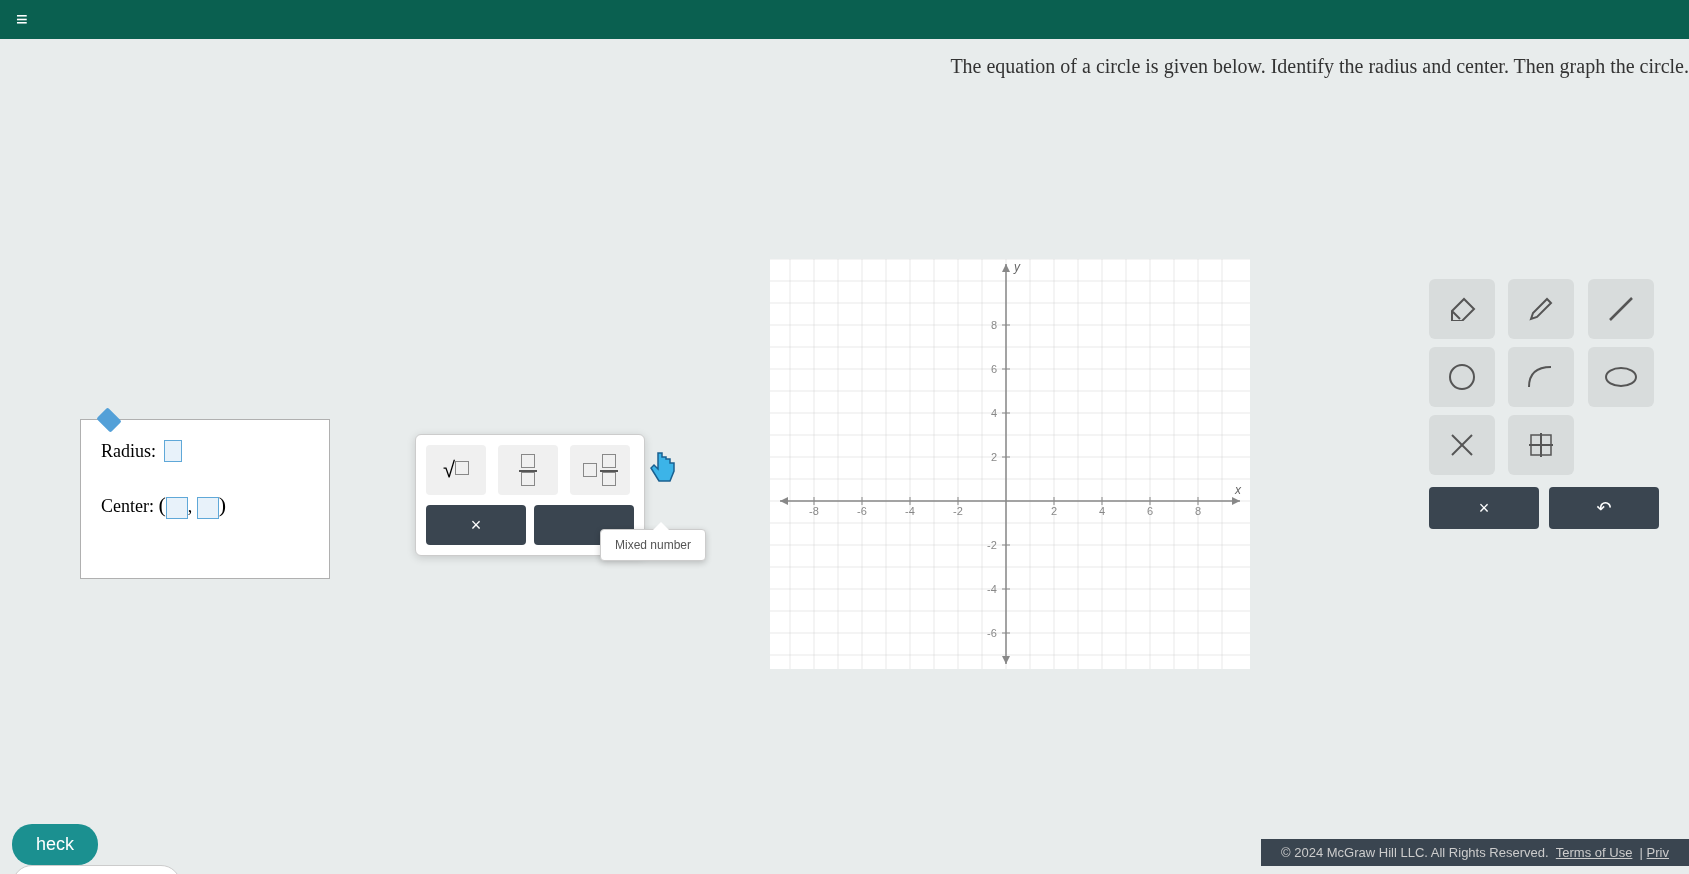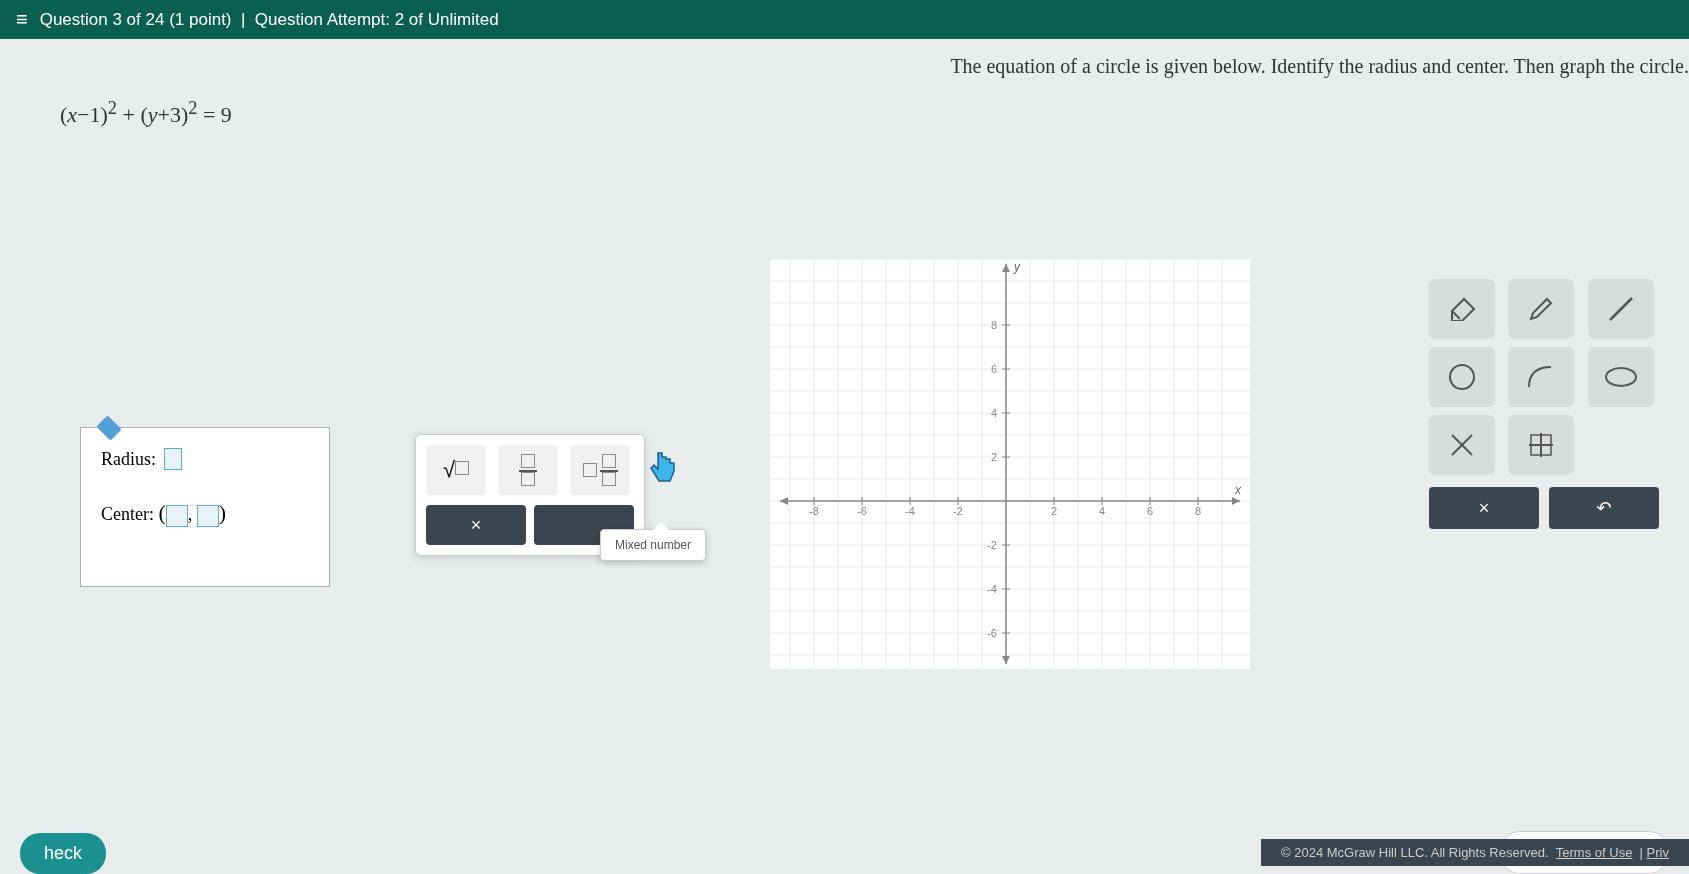--- a/index.html
+++ b/index.html
@@ -6,21 +6,21 @@
 body { font-family: Arial, sans-serif; background: #e8ecec; width: 1689px; height: 874px; overflow: hidden; }
 
 .header-bar { background: #0a6050; color: #fff; padding: 8px 16px; display: flex; align-items: center; gap: 12px; }
 .header-bar .menu-icon { font-size: 20px; }
 .header-text { font-size: 17px; }
 
 .main-content { background: #e8ecec; padding: 16px 0 0 0; position: relative; height: calc(100% - 90px); }
 .question-text { font-size: 20px; color: #333; font-family: Georgia, serif; padding: 0 0 20px 8px; text-align: right; }
 .equation { font-size: 22px; font-family: Georgia, serif; padding: 0 0 0 60px; color: #333; }
 
-.answer-area { position: absolute; left: 80px; top: 388px; width: 250px; height: 160px; background: #fff; border: 1px solid #b0b0b0; padding: 20px; }
+.answer-area { position: absolute; left: 80px; top: 380px; width: 250px; height: 160px; background: #fff; border: 1px solid #b0b0b0; padding: 20px; }
 .answer-area .diamond { position: absolute; top: -8px; left: 18px; width: 20px; height: 16px; background: #53a0d8; transform: rotate(45deg); border-radius: 2px; }
 .answer-row { display: flex; align-items: center; gap: 8px; margin-bottom: 30px; font-size: 18px; font-family: Georgia, serif; }
 .answer-row .field { width: 18px; height: 22px; border: 1px solid #5fa8d8; background: #e8f2fa; display: inline-block; }
 .center-row { font-size: 18px; font-family: Liberation Serif, serif; }
 .center-row .paren { font-size: 22px; }
 .center-row .field { width: 22px; height: 22px; border: 1px solid #5fa8d8; background: #e8f2fa; display: inline-block; vertical-align: middle; }
 
 .math-toolbar { position: absolute; left: 415px; top: 395px; background: #fff; border: 1px solid #ccc; border-radius: 6px; padding: 10px; box-shadow: 0 2px 8px rgba(0,0,0,0.15); }
 .math-toolbar-row { display: flex; gap: 12px; margin-bottom: 10px; }
 .math-btn { width: 60px; height: 50px; background: #f0f0f0; border: none; border-radius: 4px; display: flex; align-items: center; justify-content: center; font-size: 20px; cursor: pointer; position: relative; }
@@ -35,50 +35,44 @@
 
 .graph-area { position: absolute; left: 770px; top: 220px; width: 480px; height: 410px; background: #fff; }
 .graph-svg { width: 100%; height: 100%; }
 
 .tool-palette { position: absolute; right: 30px; top: 240px; width: 230px; background: #e8ecec; }
 .tool-grid { display: grid; grid-template-columns: repeat(3, 1fr); gap: 8px; margin-bottom: 12px; }
 .tool-btn { width: 66px; height: 60px; background: #d8dcdc; border: none; border-radius: 6px; display: flex; align-items: center; justify-content: center; cursor: pointer; font-size: 28px; }
 .action-row { display: flex; gap: 10px; }
 .action-btn { flex: 1; height: 42px; background: #3a4550; color: #fff; border: none; border-radius: 4px; font-size: 18px; cursor: pointer; }
 
-.footer { position: absolute; bottom: 0; left: 0; right: 0; height: 50px; display: flex; align-items: flex-end; justify-content: space-between; padding: 0 20px; }
+.footer { position: absolute; bottom: 0; left: 0; right: 0; height: 50px; display: flex; align-items: flex-start; justify-content: space-between; padding: 0 12px; flex-direction: column; }
 .check-btn { background: #1b9090; color: #fff; border: none; border-radius: 20px; padding: 10px 24px; font-size: 18px; cursor: pointer; }
 .save-btn { background: #fff; border: 1px solid #ccc; border-radius: 20px; padding: 10px 24px; font-size: 18px; cursor: pointer; color: #555; }
 
 .copyright-bar { position: absolute; bottom: 8px; right: 0; background: #3a4550; color: #ccc; font-size: 13px; padding: 6px 20px; }
 .copyright-bar a { color: #ccc; text-decoration: underline; }
 
 .sqrt-sym { font-size: 22px; }
 .frac-sym { display: flex; flex-direction: column; align-items: center; font-size: 12px; }
 .frac-sym .top { border-bottom: 1px solid #555; width: 14px; height: 14px; border: 1px solid #888; margin-bottom: 2px; }
 .frac-sym .bot { width: 14px; height: 14px; border: 1px solid #888; }
 .frac-line { width: 18px; height: 2px; background: #555; }
 .mixed-sym { display: flex; align-items: center; gap: 3px; }
 .mixed-sym .whole { width: 14px; height: 14px; border: 1px solid #888; }
 </style>
 </head>
 <body>
 
 <div class="header-bar">
   <span class="menu-icon">≡</span>
-  <span class="header-text">
-    <span>Question 3 of 24 (1 point)</span> &nbsp;|&nbsp; <span>Question Attempt: 2 of Unlimited</span>
-  </span>
 </div>
 
 <div class="main-content">
   <div class="question-text">The equation of a circle is given below. Identify the radius and center. Then graph the circle.</div>
-  <div class="equation">
-    (<i>x</i>−1)<sup>2</sup> + (<i>y</i>+3)<sup>2</sup> = 9
-  </div>
 
   <div class="answer-area">
     <div class="diamond"></div>
     <div class="answer-row">
       <span>Radius:</span>
       <span class="field"></span>
     </div>
     <div class="center-row">
       <span>Center:</span>
       <span class="paren">(</span><span class="field"></span>, <span class="field"></span><span class="paren">)</span>

